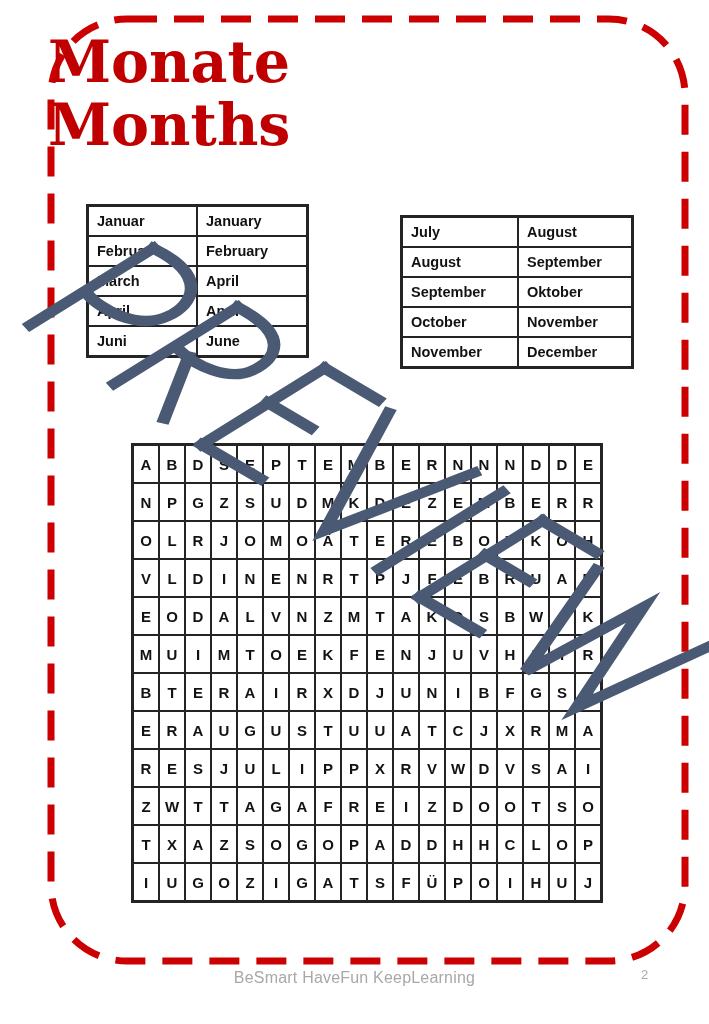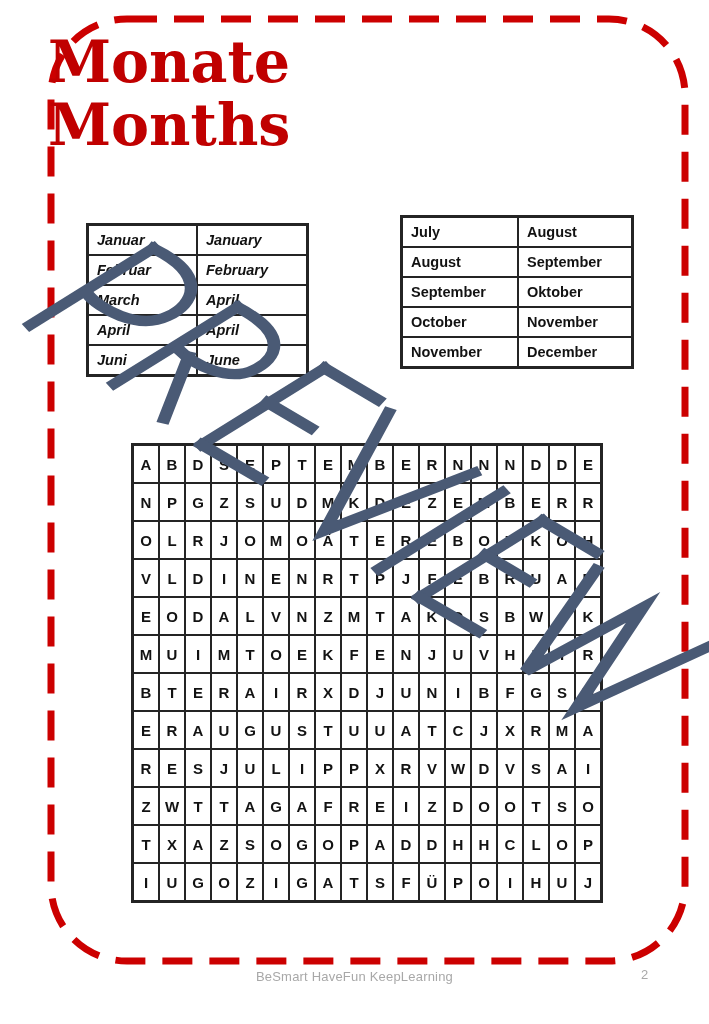--- a/index.html
+++ b/index.html
@@ -8,33 +8,33 @@
   }
   html,body{margin:0;padding:0;background:#fff;}
   .page{position:relative;width:709px;height:1024px;background:#fff;overflow:hidden;
         font-family:"Liberation Sans",sans-serif;}
   .abs-svg{position:absolute;left:0;top:0;width:709px;height:1024px;}
   .title{position:absolute;left:48px;top:30px;width:640px;text-align:left;
          font-family:"DejaVu Serif","Liberation Serif",serif;font-weight:bold;
          font-size:57px;line-height:63px;color:var(--accent);}
   .vocab-table{position:absolute;display:grid;grid-auto-rows:30px;
                border:2px solid var(--line);background:#fff;}
-  .vocab-table.left{left:86px;top:223px;grid-template-columns:109px 110px;font-style:italic;}
+  .vocab-table.left{left:86px;top:204px;grid-template-columns:109px 110px;}
   .vocab-table.right{left:400px;top:215px;grid-template-columns:116px 114px;}
   .vt-cell{border:1px solid var(--line);display:flex;align-items:center;
            padding-left:8px;font-weight:bold;font-size:14.5px;color:#121212;
            white-space:nowrap;overflow:hidden;}
   .ws-grid{position:absolute;left:131px;top:443px;display:grid;
            grid-template-columns:repeat(18,26px);grid-auto-rows:38px;
            border:2px solid var(--line);background:#fff;}
   .ws-cell{border:1px solid var(--line);display:flex;align-items:center;
            justify-content:center;font-weight:bold;font-size:15px;color:#121212;}
   .watermark{pointer-events:none;}
   .footer-credit{position:absolute;left:0;top:969px;width:709px;text-align:center;
-                 font-size:13px;color:var(--muted);letter-spacing:.2px;}
+                 font-size:16px;color:var(--muted);letter-spacing:.2px;}
   .page-number{position:absolute;left:641px;top:967px;font-size:13px;color:var(--muted);}
 </style>
 </head>
 <body>
 
 <div class="page">
 
   <svg class="abs-svg" viewBox="0 0 709 1024">
     <rect id="borderRect" x="51" y="19" width="634" height="942" rx="76" ry="76" fill="none" stroke="#CC0000" stroke-width="7" stroke-dasharray="30 17"></rect>
   </svg>

